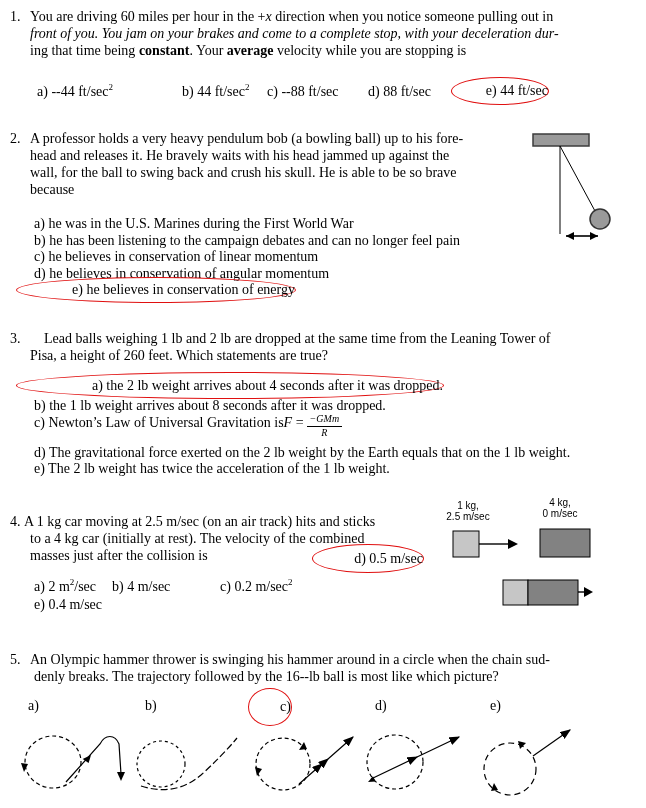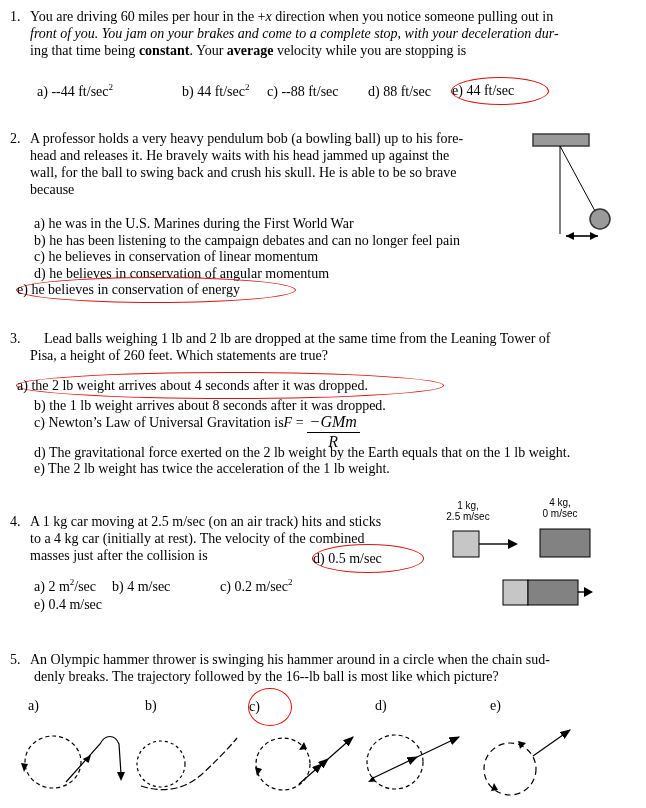--- a/index.html
+++ b/index.html
@@ -18,27 +18,27 @@
     font-size:14px; line-height:17px;
     white-space:nowrap;
   }
   .b { font-weight:bold; }
   .i { font-style:italic; }
   sup { font-size:9px; vertical-align:super; line-height:0; }
   .oval {
     position:absolute;
     border:1.6px solid #e01010;
     border-radius:50%;
-    display:flex; align-items:center; justify-content:flex-start;
+    display:flex; align-items:center; justify-content:flex-end;
     font-size:14px; white-space:nowrap;
     background:transparent;
   }
   .frac {
     display:inline-block; text-align:center; vertical-align:middle;
-    line-height:1.05; margin-left:3px; font-size:16px;
+    line-height:1.05; margin-left:3px; font-size:10px;
   }
   .frac .num { display:block; border-bottom:1px solid #000; padding:0 3px 1px; font-style:italic; }
   .frac .den { display:block; padding-top:1px; font-style:italic; }
   svg { position:absolute; overflow:visible; }
   svg text { font-family:"Liberation Sans", sans-serif; font-size:10px; fill:#000; }
 </style>
 </head>
 <body>
 
 <div class="page">
@@ -93,21 +93,21 @@
     <span class="i">F</span>&nbsp;<span>=</span>
     <span class="frac">
       <span class="num">−GMm</span>
       <span class="den">R</span>
     </span>
   </div>
   <div class="t" style="left:34px; top:444px;">d) The gravitational force exerted on the 2 lb weight by the Earth equals that on the 1 lb weight.</div>
   <div class="t" style="left:34px; top:460px;">e) The 2 lb weight has twice the acceleration of the 1 lb weight.</div>
 
   <div class="t" style="left:10px; top:513px;">4.</div>
-  <div class="t" style="left:30px; top:513px;">A 1 kg car moving at 2.5 m/sec (on an air track) hits and sticks</div>
+  <div class="t" style="left:24px; top:513px;">A 1 kg car moving at 2.5 m/sec (on an air track) hits and sticks</div>
   <div class="t" style="left:30px; top:530px;">to a 4 kg car (initially at rest). The velocity of the combined</div>
   <div class="t" style="left:30px; top:547px;">masses just after the collision is</div>
 
   <div class="t" style="left:34px; top:578px;"><span>a) 2 m</span><sup>2</sup><span>/sec</span></div>
   <div class="t" style="left:112px; top:578px;">b) 4 m/sec</div>
   <div class="t" style="left:220px; top:578px;"><span>c) 0.2 m/sec</span><sup>2</sup></div>
   <div class="oval" style="left:312px; top:544px; width:112px; height:29px;">
     <span>d) 0.5 m/sec</span>
   </div>
   <div class="t" style="left:34px; top:596px;">e) 0.4 m/sec</div>

